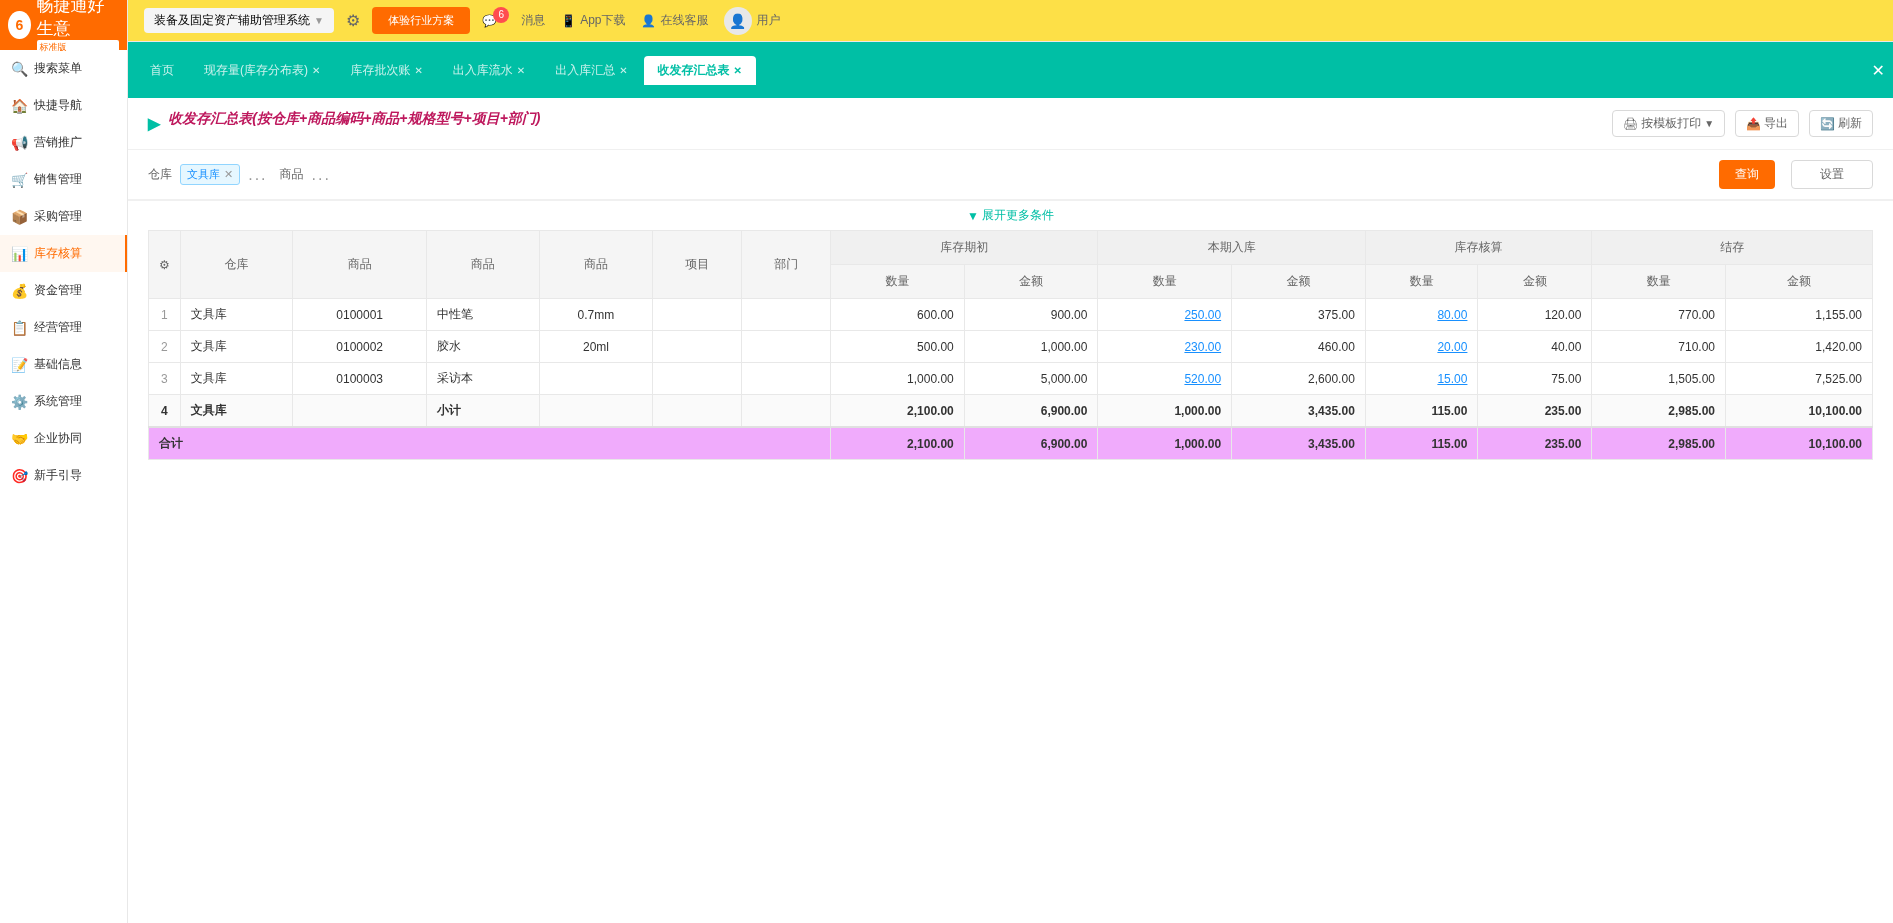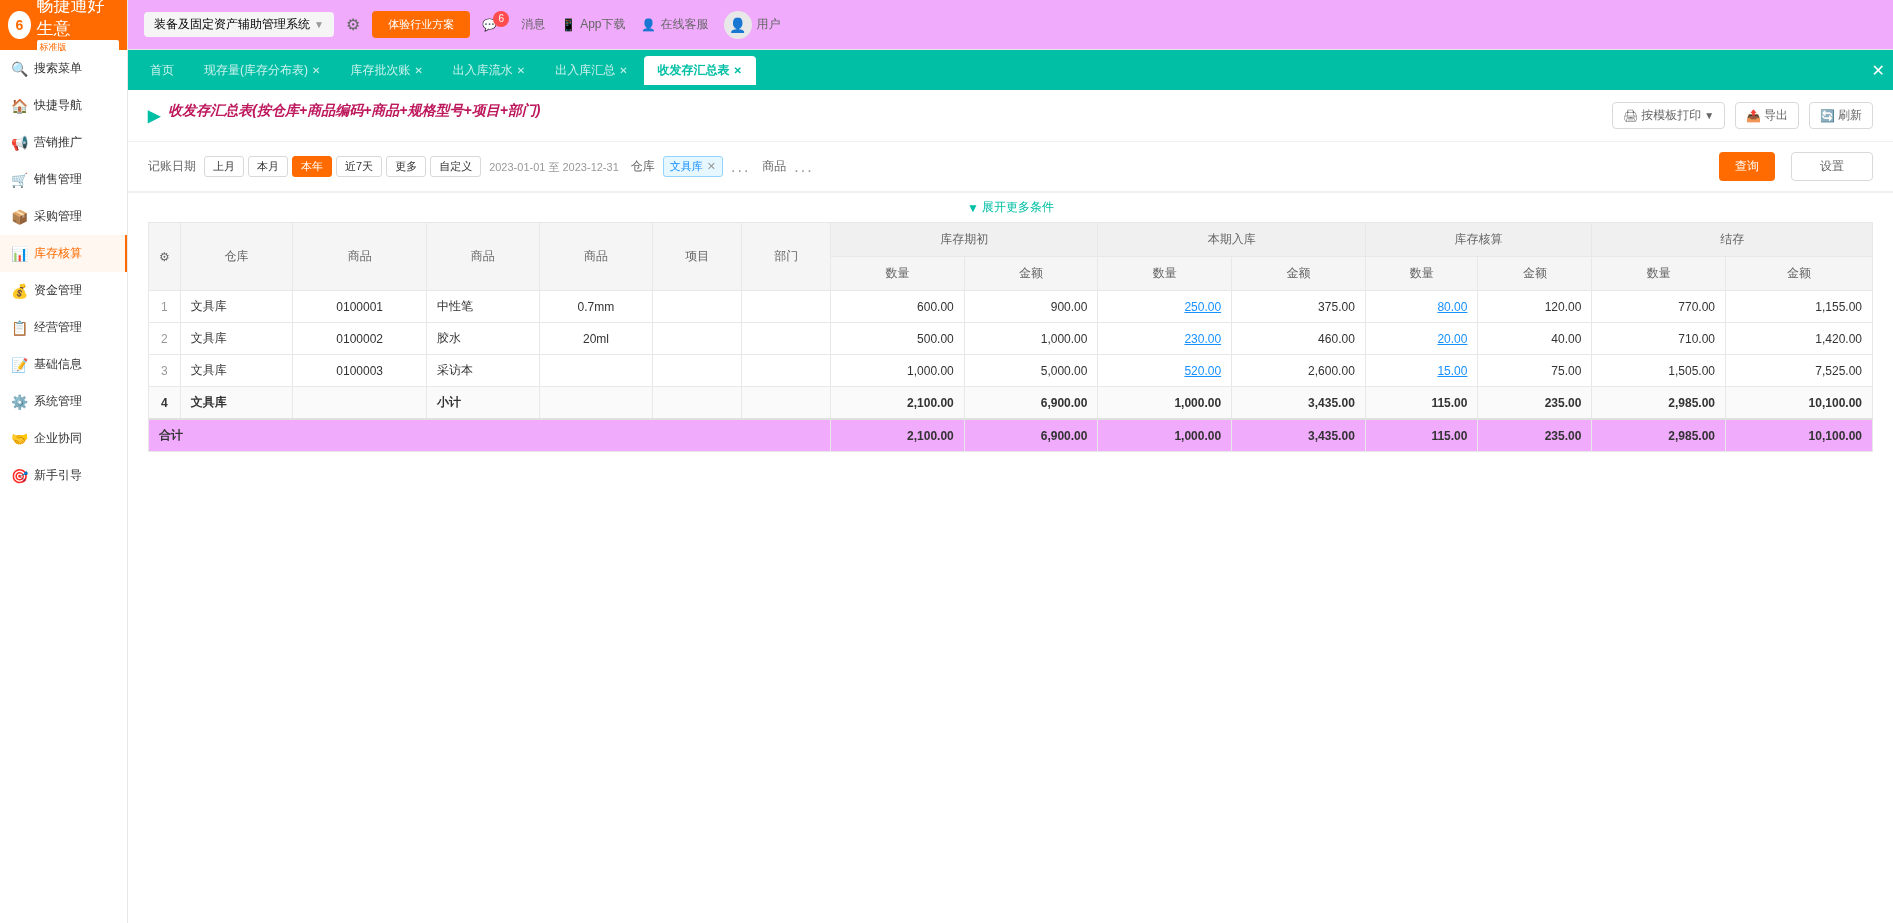--- a/index.html
+++ b/index.html
@@ -13,30 +13,30 @@
     .sidebar-logo-badge { background: #fff; color: #ff6b00; font-size: 9px; padding: 1px 3px; border-radius: 2px; }
     .sidebar-nav { flex: 1; overflow-y: auto; }
     .sidebar-item { display: flex; align-items: center; gap: 6px; padding: 10px 12px; cursor: pointer; color: #333; font-size: 12px; }
     .sidebar-item.active { background: #fff7f0; color: #ff6b00; border-right: 2px solid #ff6b00; }
     .sidebar-item-icon { width: 16px; height: 16px; display: flex; align-items: center; justify-content: center; font-size: 14px; }
 
     
     .main { flex: 1; display: flex; flex-direction: column; overflow: hidden; }
 
     
-    .topbar { background: #f0abfc; height: 50px; display: flex; align-items: center; padding: 16px 16px; border-bottom: 1px solid #e8e8e8; gap: 12px; }
+    .topbar { background: #fde047; height: 42px; display: flex; align-items: center; padding: 16px 16px; border-bottom: 1px solid #e8e8e8; gap: 12px; }
     .topbar-system-select { display: flex; align-items: center; gap: 4px; background: #f5f5f5; padding: 4px 10px; border-radius: 4px; cursor: pointer; }
     .topbar-trial-btn { background: #ff6b00; color: #fff; border: none; padding: 6px 16px; border-radius: 4px; cursor: pointer; font-size: 11px; }
     .topbar-right { display: flex; align-items: center; gap: 16px; color: #666; }
     .topbar-badge { background: #ff4d4f; color: #fff; border-radius: 50%; width: 16px; height: 16px; font-size: 10px; display: flex; align-items: center; justify-content: center; position: relative; top: -6px; left: -8px; }
     .topbar-icon-group { display: flex; align-items: center; gap: 4px; cursor: pointer; }
     .user-avatar { width: 28px; height: 28px; background: #e8e8e8; border-radius: 50%; display: flex; align-items: center; justify-content: center; }
 
     
-    .tabs-bar { background: #00bfa5; display: flex; align-items: center; padding: 14px 8px; height: 40px; gap: 2px; }
+    .tabs-bar { background: #00bfa5; display: flex; align-items: center; padding: 14px 8px; height: 56px; gap: 2px; }
     .tab-item { padding: 6px 14px; border-radius: 4px 4px 0 0; cursor: pointer; color: rgba(255,255,255,0.8); font-size: 12px; display: flex; align-items: center; gap: 4px; }
     .tab-item.active { background: #fff; color: #00bfa5; font-weight: 700; }
     .tab-close { font-size: 10px; color: inherit; cursor: pointer; }
     .tabs-close-all { margin-left: auto; color: #fff; cursor: pointer; font-size: 16px; }
 
     
     .page-content { flex: 1; overflow-y: auto; background: #fff; padding: 0; }
     .page-header { padding: 12px 20px; border-bottom: 1px solid #f0f0f0; background: #fff; }
     .page-title { font-size: 14px; font-weight: 600; color: #be185d; margin-bottom: 9px; font-style: italic; }
 
@@ -215,32 +215,20 @@
           </button>
           <button class="toolbar-btn">
             <span>🔄</span>
             <span>刷新</span>
           </button>
         </div>
       </div>
     </div>
 
     <div class="filter-bar">
-      <div class="filter-col">
-        <span class="filter-label">记账日期</span>
-        <div class="filter-date-btns">
-          <button class="filter-date-btn">上月</button>
-          <button class="filter-date-btn">本月</button>
-          <button class="filter-date-btn active">本年</button>
-          <button class="filter-date-btn">近7天</button>
-          <button class="filter-date-btn">更多</button>
-          <button class="filter-date-btn">自定义</button>
-        </div>
-        <div class="filter-date-range">2023-01-01 至 2023-12-31</div>
-      </div>
       <div class="filter-col">
         <span class="filter-label">仓库</span>
         <div class="filter-tag">
           <span>文具库</span>
           <span class="filter-tag-close">✕</span>
         </div>
         <span class="filter-more-dots">...</span>
       </div>
       <div class="filter-col">
         <span class="filter-label">商品</span>

